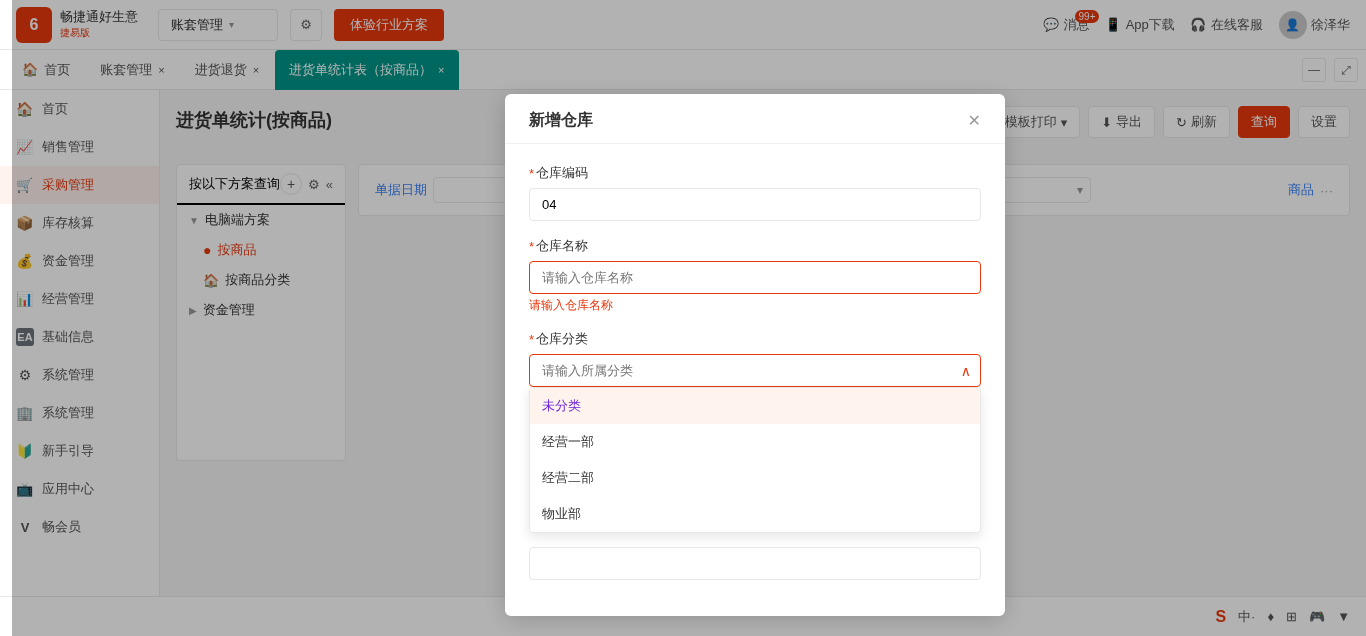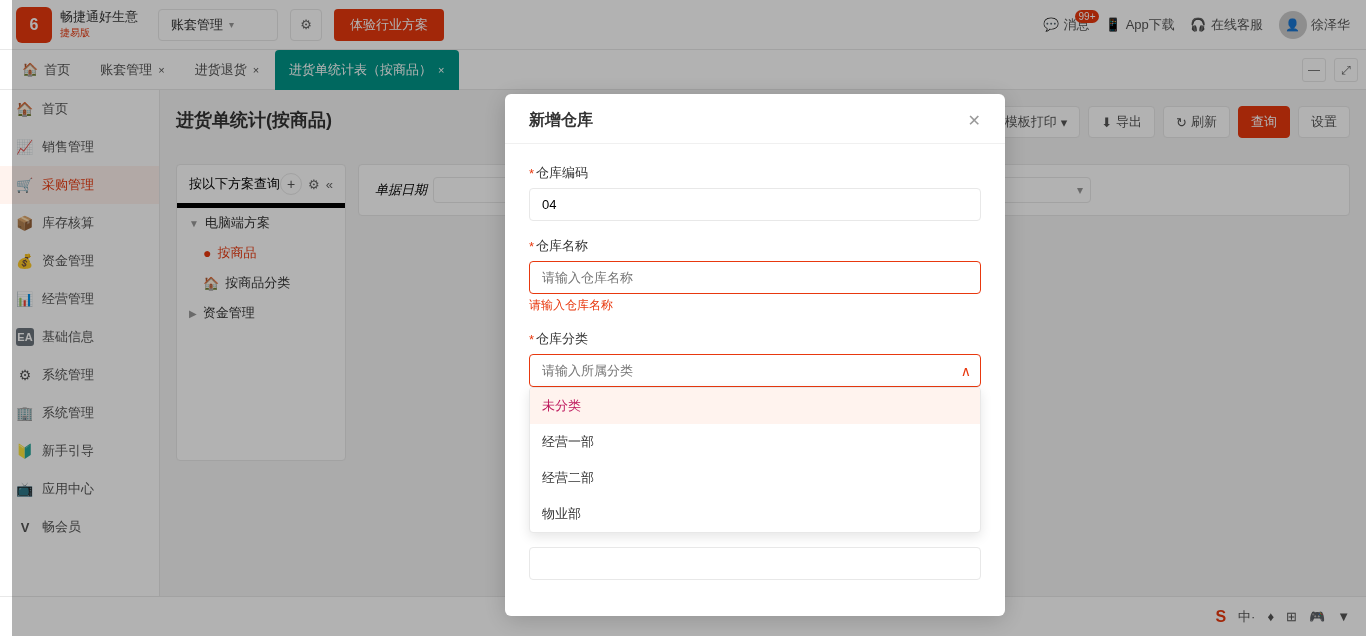--- a/index.html
+++ b/index.html
@@ -326,21 +326,21 @@
       box-shadow: 0 4px 12px rgba(0,0,0,0.1);
       z-index: 200;
       overflow: hidden;
     }
     .dropdown-item {
       padding: 9px 12px;
       cursor: pointer;
       font-size: 13px;
       color: #333;
     }
-    .dropdown-item.selected { background: #fff3ee; color: #be185d; }
+    .dropdown-item.selected { background: #fff3ee; color: #6d28d9; }
 
     .modal-footer {
       display: flex;
       justify-content: flex-end;
       padding: 12px 24px 16px;
       gap: 10px;
     }
     .btn-save {
       padding: 8px 24px;
       border: none;
@@ -407,21 +407,21 @@
       border: 1px solid #e8e8e8;
       border-radius: 4px;
       padding: 0;
       min-height: 200px;
     }
     .scheme-panel-header {
       display: flex;
       align-items: center;
       justify-content: space-between;
       padding: 8px 12px;
-      border-bottom: 5px solid #000000;
+      border-bottom: 2px solid #000000;
     }
     .scheme-panel-actions {
       display: flex;
       gap: 6px;
     }
     .tree-item {
       padding: 6px 12px;
       cursor: pointer;
       color: #333;
       font-size: 13px;
@@ -477,21 +477,21 @@
       display: grid;
       grid-template-columns: repeat(4, 1fr);
       gap: 10px;
     }
     .filter-cell {
       display: flex;
       align-items: center;
       gap: 6px;
       font-size: 13px;
     }
-    .filter-cell label { color: #000000; white-space: nowrap; font-style: italic; }
+    .filter-cell label { color: #3b82f6; white-space: nowrap; }
     .filter-cell input, .filter-cell select {
       flex: 1;
       border: 1px solid #e8e8e8;
       border-radius: 4px;
       padding: 5px 8px;
       font-size: 12px;
     }
   </style>
 </head>
 <body>
@@ -685,20 +685,24 @@
               <input type="text" style="width: 80px;">
             </div>
             <div class="filter-cell" style="justify-content:flex-end;">
               <label>单据状态</label>
               <div class="select-wrapper">
                 <select>
                   <option></option>
                 </select>
               </div>
             </div>
+            <div class="filter-cell" style="justify-content:flex-end;">
+              <label>商品</label>
+              <span style="color:#999;cursor:pointer;">···</span>
+            </div>
           </div>
         </div>
 
         <div style="text-align:center;padding:60px 20px;color:#aaa;">
           <div style="margin-bottom:12px;font-size:48px;">📊</div>
           <div style="margin-bottom:8px;font-size:13px;">您没有选择查询的方案</div>
           <div style="display:flex;align-items:center;justify-content:center;gap:6px;">
             <span style="color:#009688;">●</span>
             <span>用[过滤]条件来缩小分析范围</span>
           </div>

